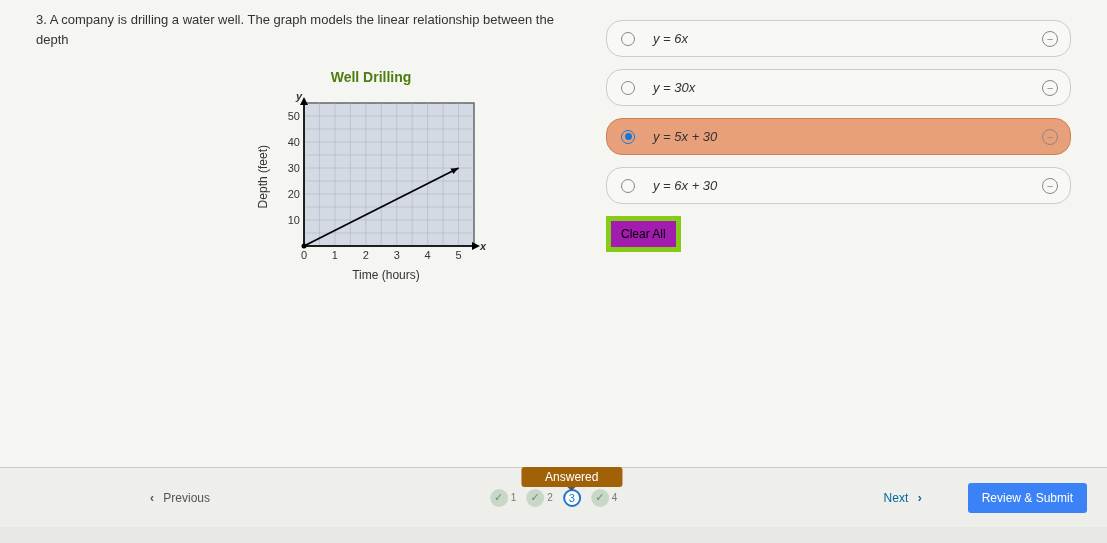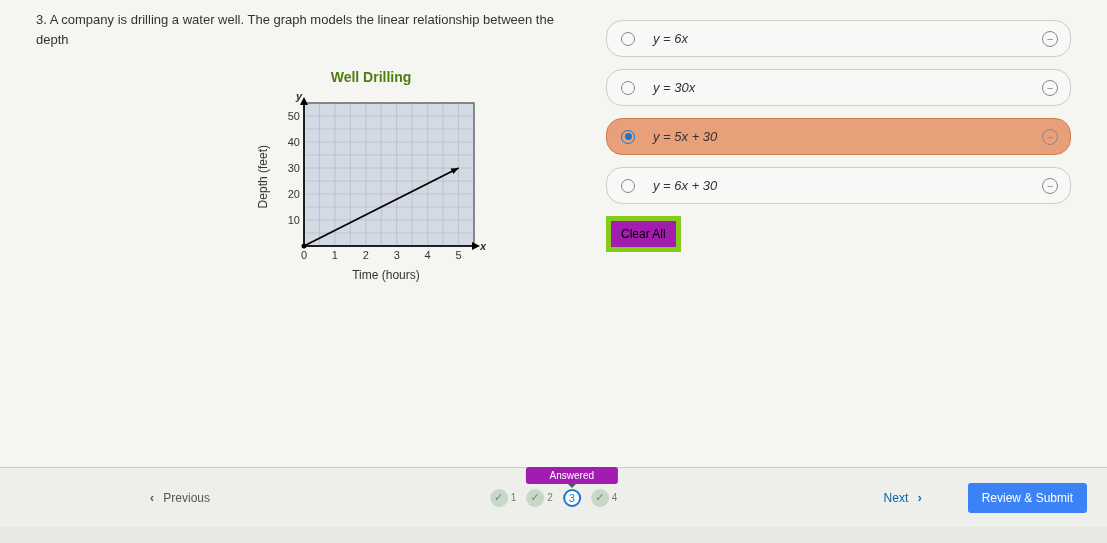--- a/index.html
+++ b/index.html
@@ -165,23 +165,23 @@
   .step-circle.current {
     background: #fff;
     border: 2px solid #1976d2;
     color: #1976d2;
   }
   .answered-tip {
     position: absolute;
     top: -22px;
     left: 50%;
     transform: translateX(-50%);
-    background: #a21caf;
+    background: #a16207;
     color: #fff;
-    font-size: 10px;
+    font-size: 12px;
     padding: 3px 24px;
     border-radius: 3px;
   }
   .answered-tip::after {
     content:'';
     position:absolute;
     bottom:-4px; left:50%;
     transform:translateX(-50%);
     border:4px solid transparent;
     border-top-color:#555;

